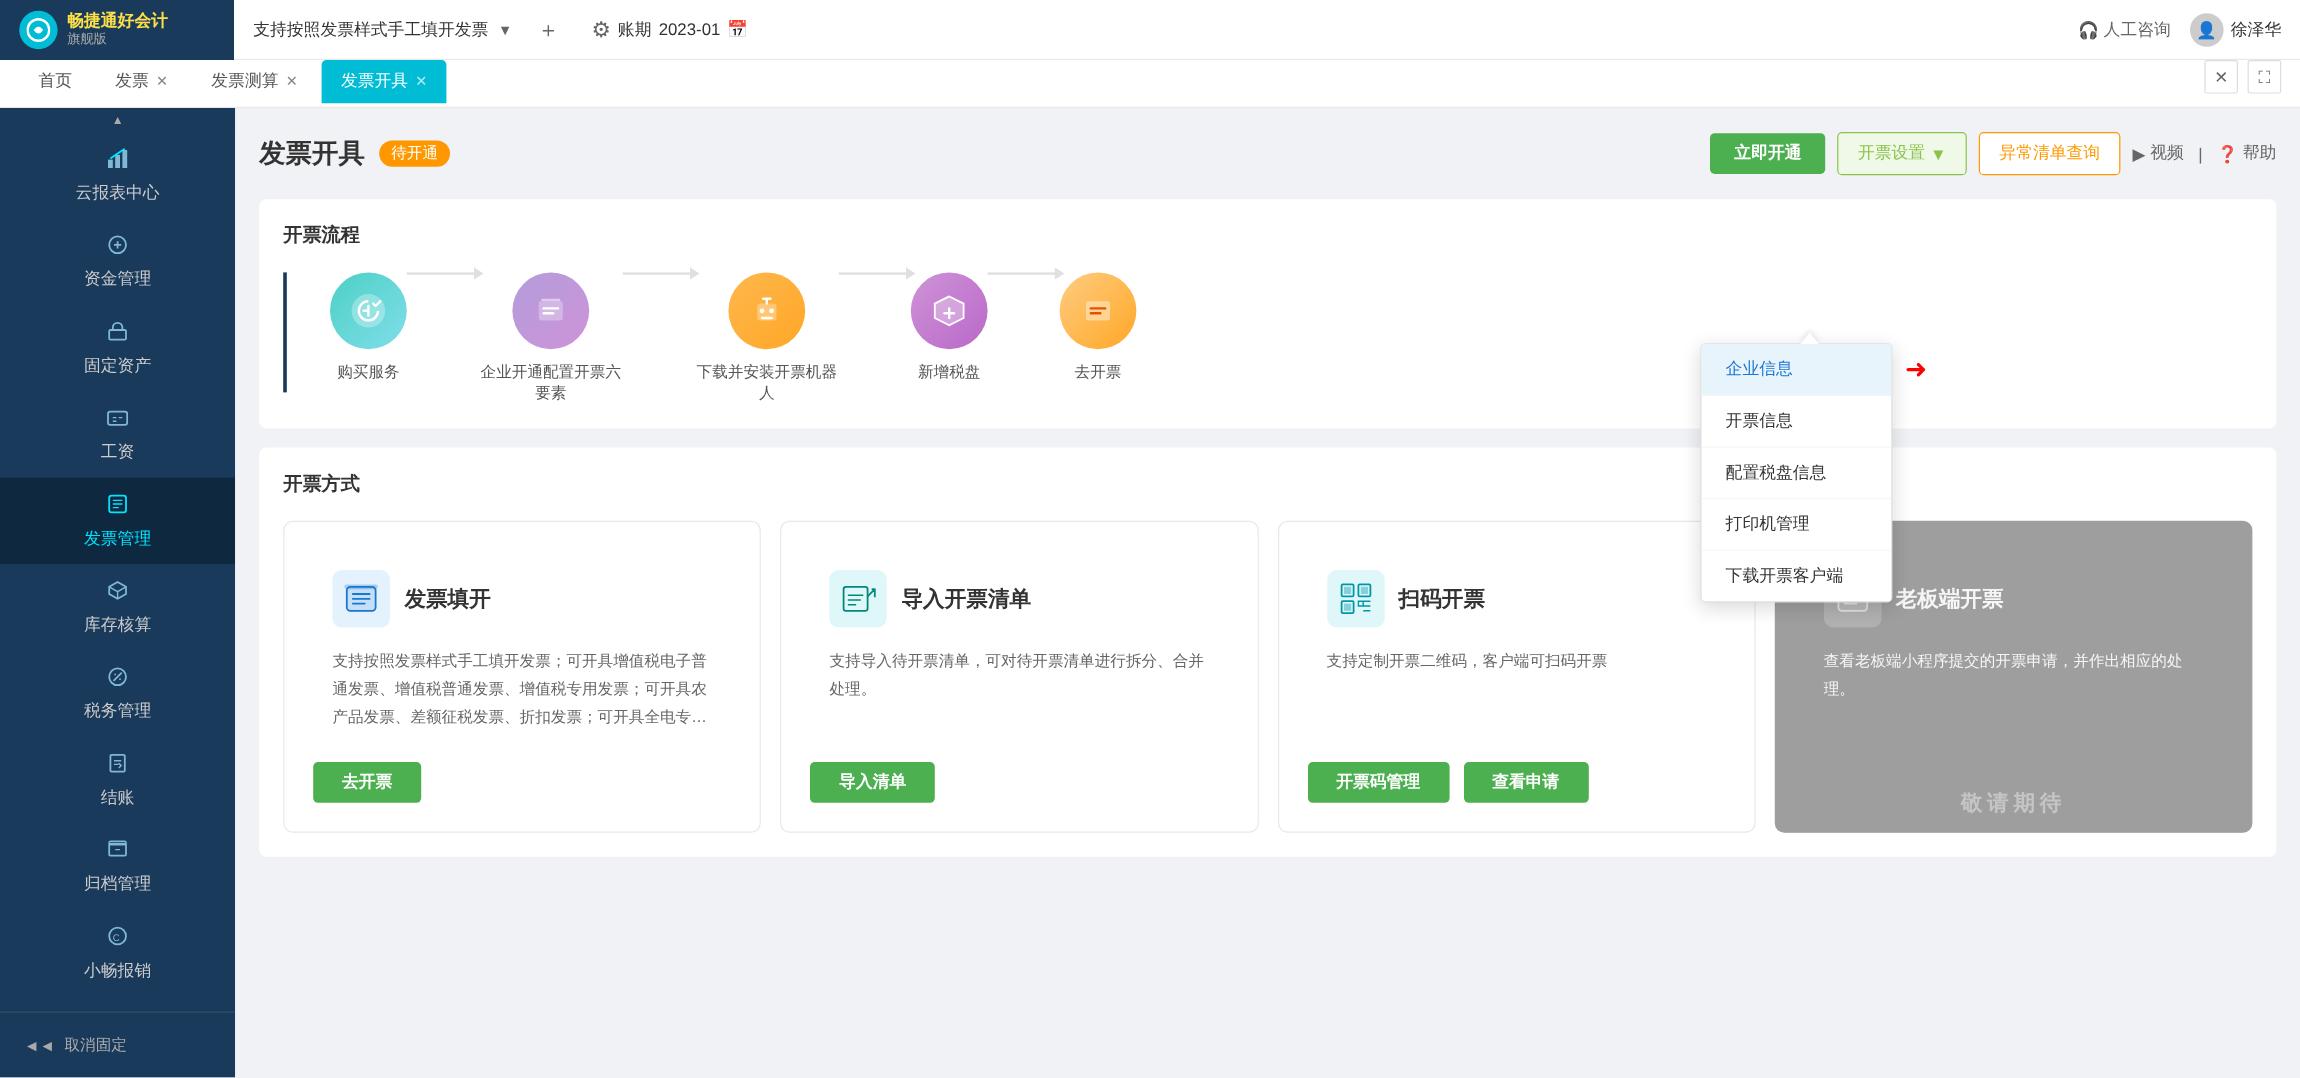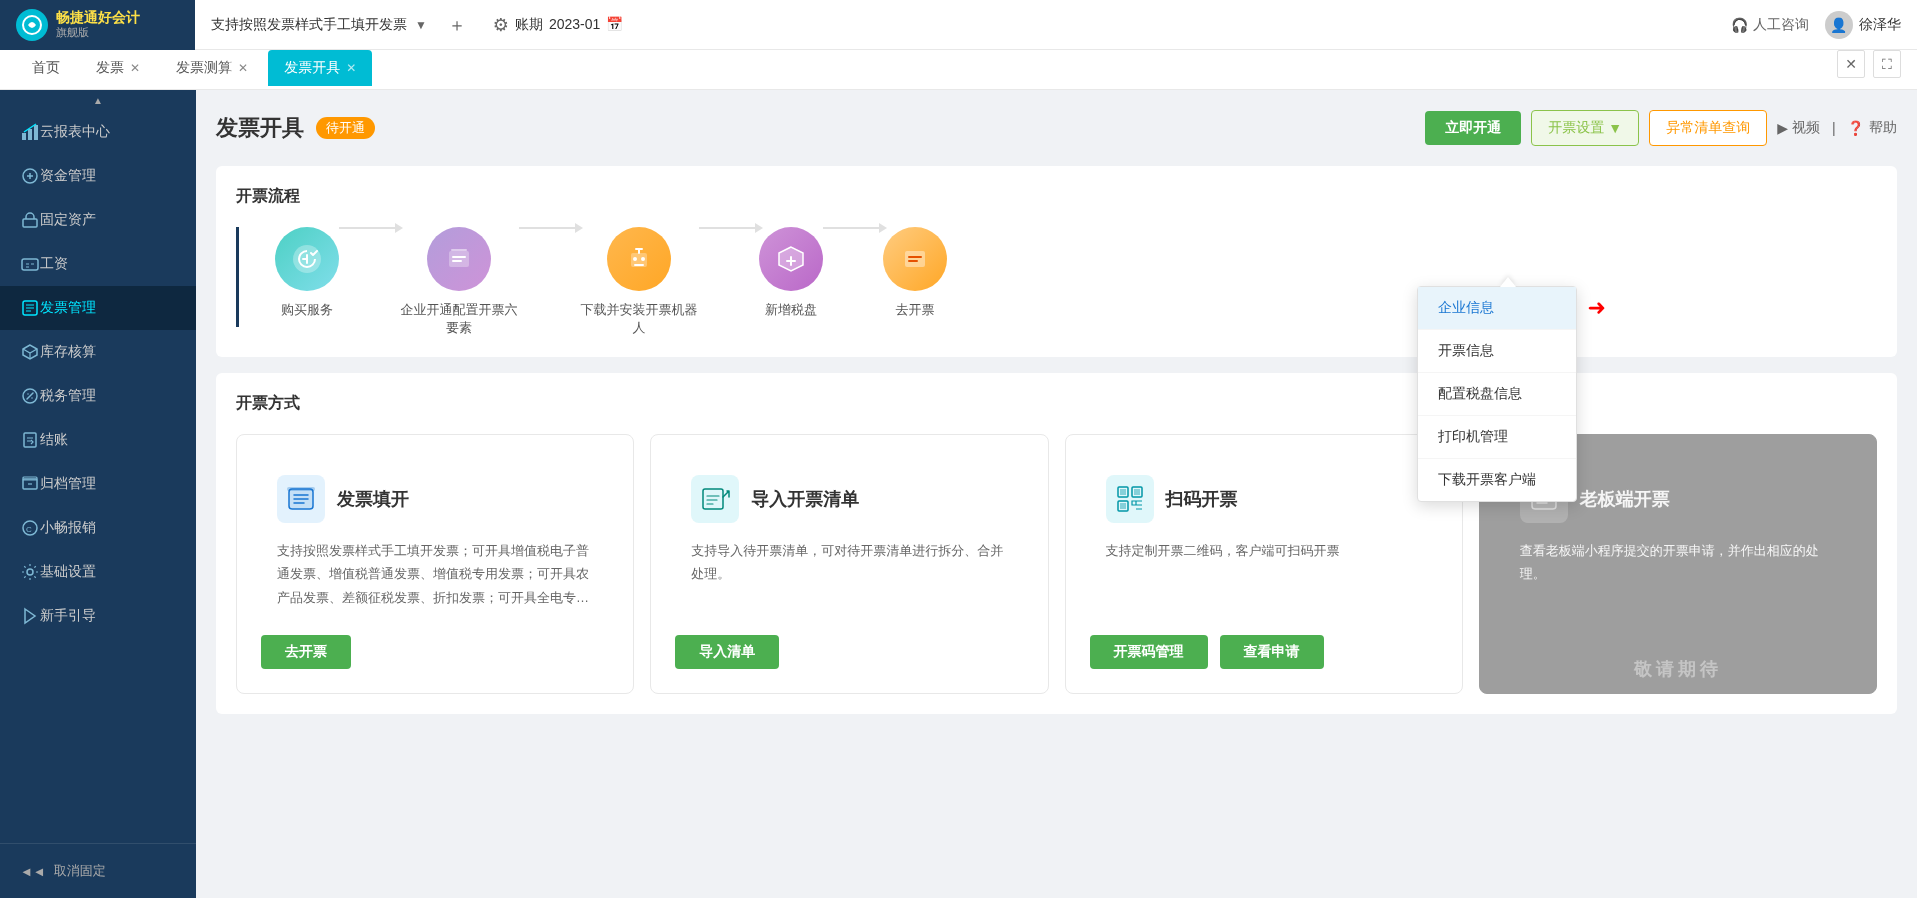--- a/index.html
+++ b/index.html
@@ -61,23 +61,24 @@
       display: flex; flex-direction: column; overflow: hidden;
       position: relative;
     }
     .sidebar-scroll-up {
       position: absolute; top: 0; left: 0; right: 0; height: 20px;
       background: #1a3a5c; display: flex; align-items: center; justify-content: center;
       color: #aaa; cursor: pointer; font-size: 10px;
     }
     .sidebar-items { padding-top: 20px; flex: 1; overflow: hidden; }
     .sidebar-item {
-      display: flex; align-items: center; 
+      display: flex; align-items: center; gap: 10px;
       padding: 12px 20px; cursor: pointer; color: #ccc; font-size: 14px;
       transition: background 0.2s;
+      flex-direction: column;
     }
     .sidebar-item.active { background: #0e2840; color: #00e5ff; }
     .sidebar-item-icon { width: 20px; height: 20px; display: flex; align-items: center; justify-content: center; flex-shrink: 0; }
     .sidebar-bottom { padding: 8px 0; border-top: 1px solid rgba(255,255,255,0.1); }
     .sidebar-cancel { display: flex; align-items: center; gap: 8px; padding: 10px 20px; color: #aaa; font-size: 13px; cursor: pointer; }
 
     
     .content-area { flex: 1; overflow: auto; padding: 20px; background: #f0f2f5; position: relative; }
 
     

